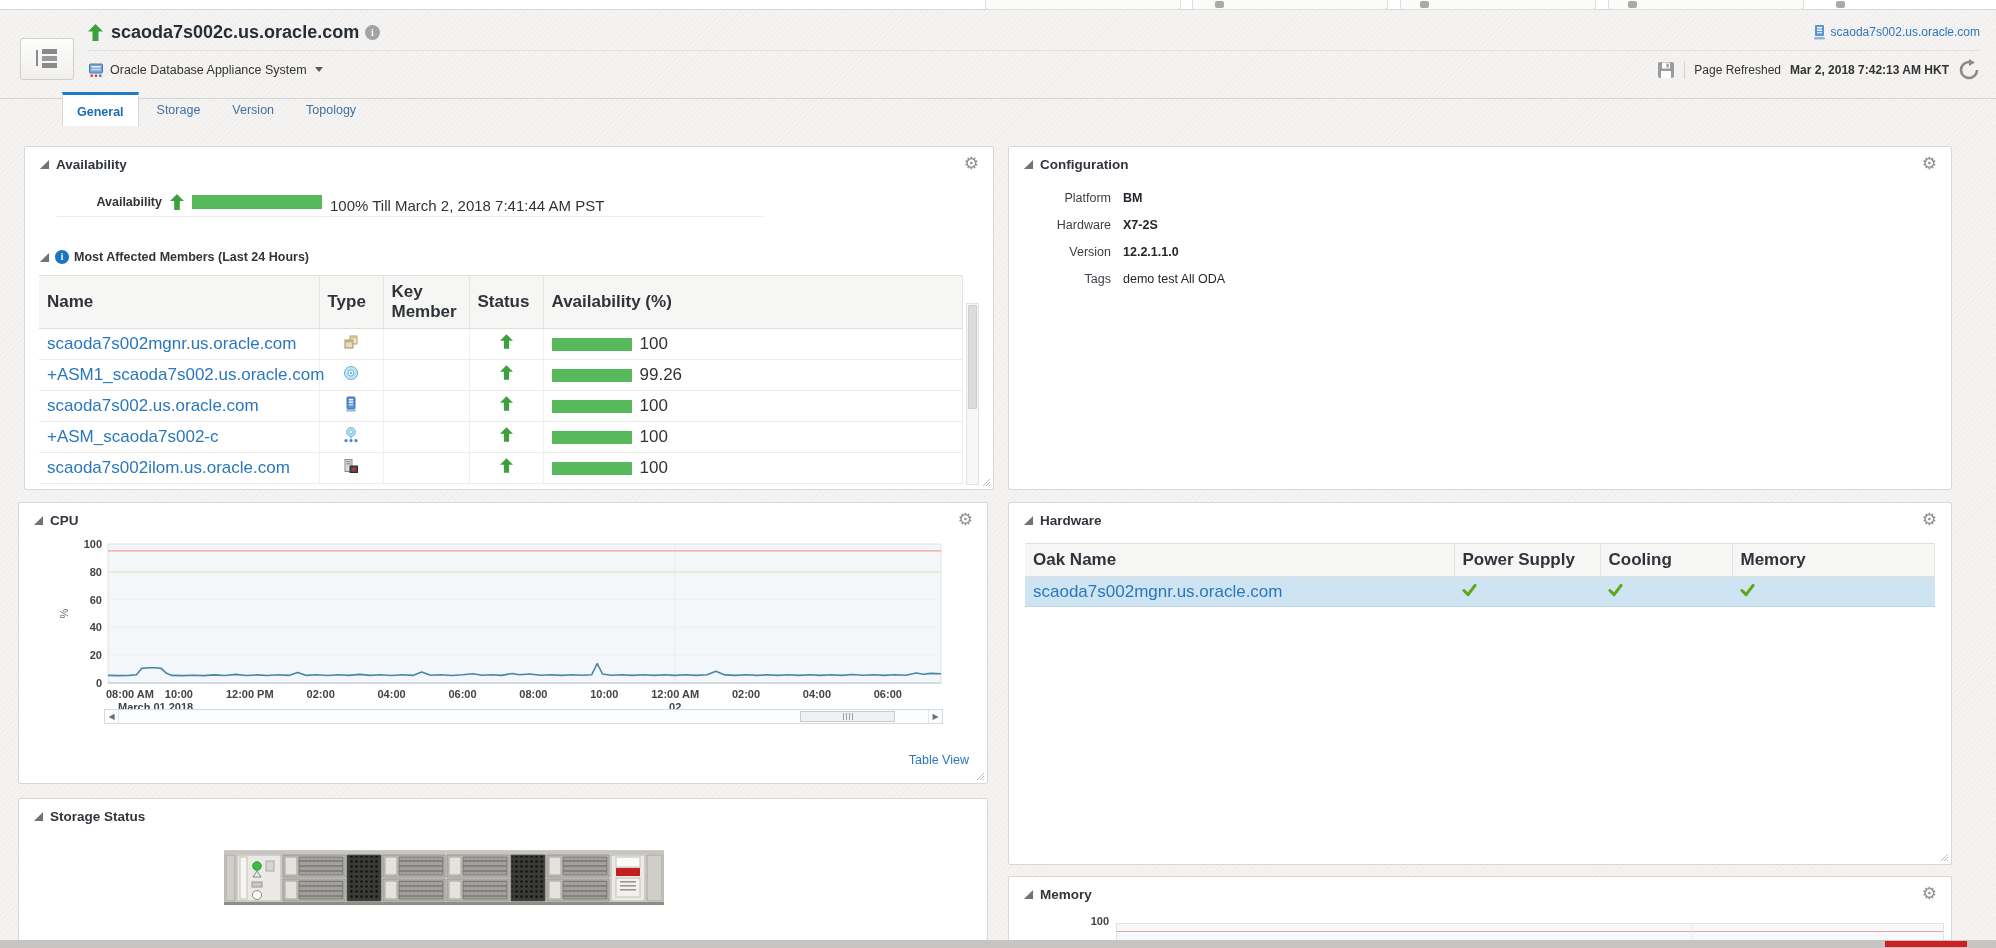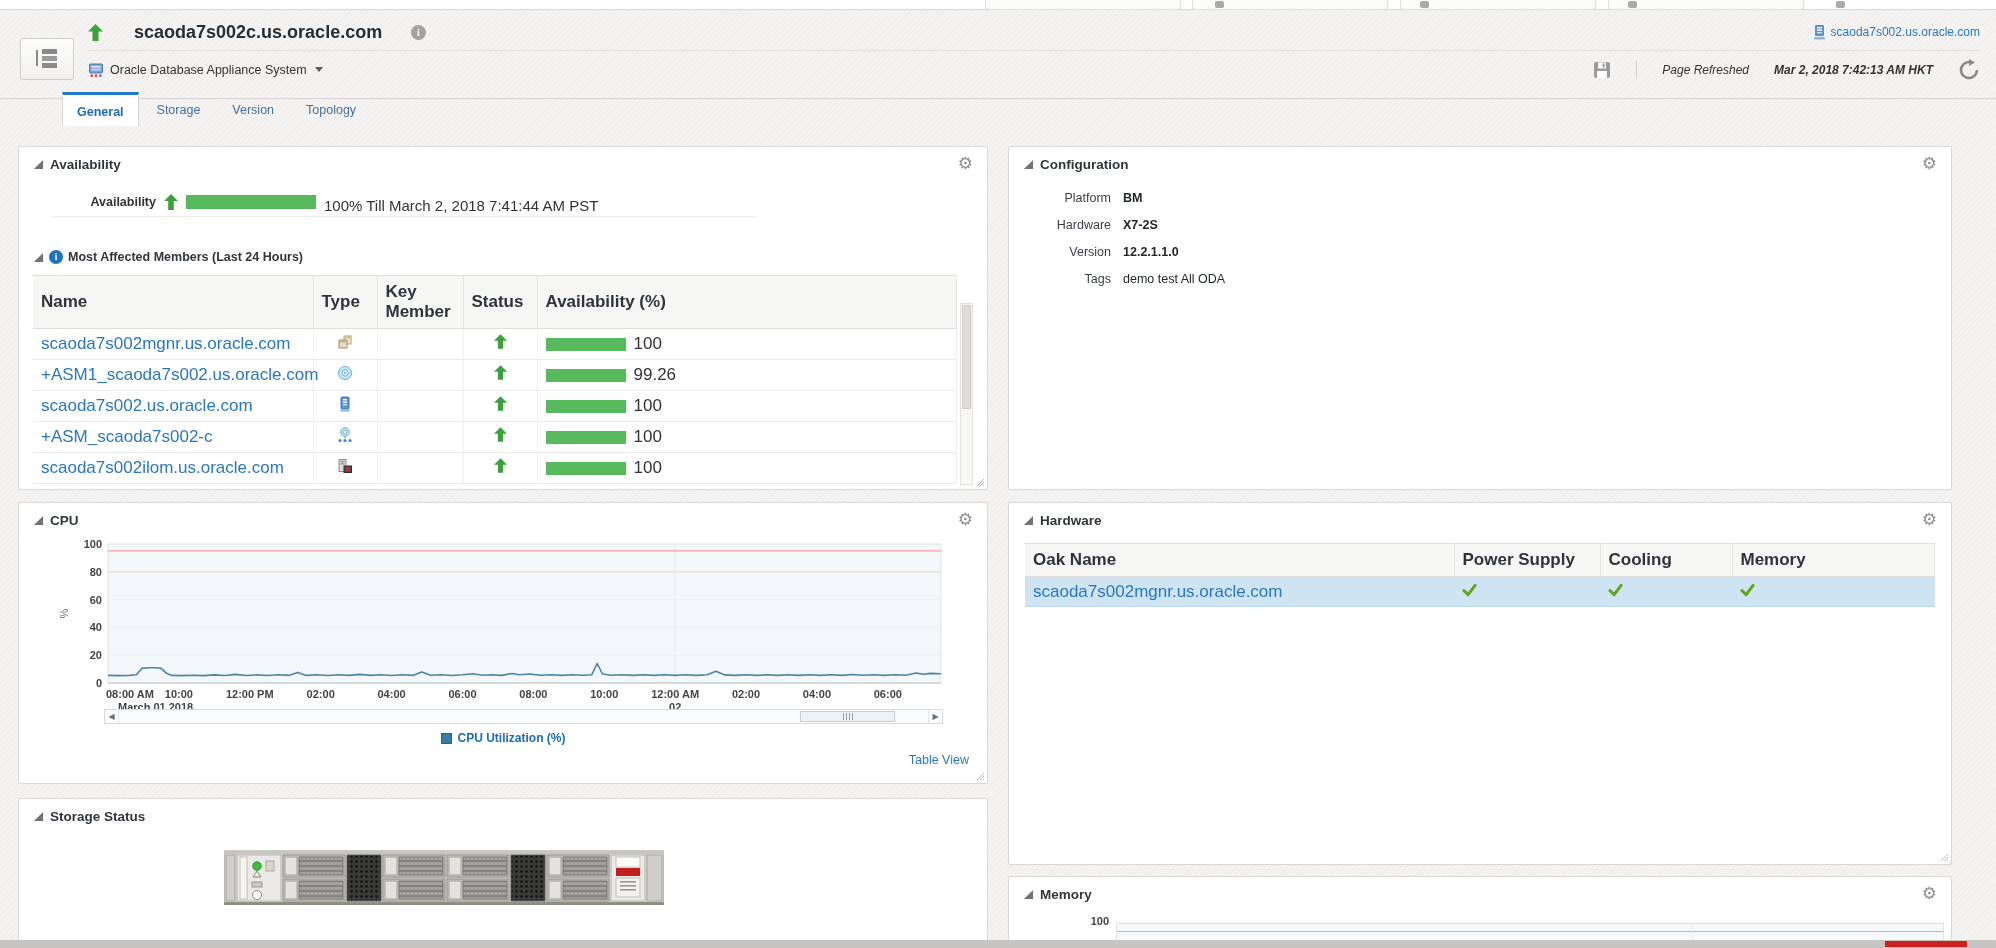--- a/index.html
+++ b/index.html
@@ -17,43 +17,43 @@
   
   #browser-strip { position:absolute; left:0; top:0; width:100%; height:10px; background:#fff; border-bottom:1px solid #d8d7d5; }
   .strip-tab { position:absolute; top:0; height:10px; background:#fbfbfa; border:1px solid #e0dfdd; border-top:none; border-radius:0 0 4px 4px; }
   .strip-glyph { position:absolute; top:1px; width:9px; height:7px; background:#8d8d8d; border-radius:2px; opacity:.75; }
 
   
   #hdr { position:absolute; left:0; top:10px; width:100%; height:80px; }
   #nav-btn { position:absolute; left:20px; top:28px; width:54px; height:42px;
     background:linear-gradient(#fdfdfc,#f1f0ee); border:1px solid #cfcecc; border-radius:3px;
     display:flex; align-items:center; justify-content:center; cursor:pointer; }
-  #hdr-row1 { position:absolute; left:88px; top:6px; right:16px; height:32px; display:flex; align-items:center;gap:23px; }
+  #hdr-row1 { position:absolute; left:88px; top:6px; right:16px; height:32px; display:flex; align-items:center; }
   #target-name { font-size:18px; font-weight:bold; color:#272d35; margin:0 6px 0 8px; }
   #hdr-row1-right { margin-left:auto; display:flex; align-items:center; gap:5px; font-size:12px; }
   #hdr-row2 { position:absolute; left:88px; top:40px; right:16px; height:38px; display:flex; align-items:center; border-top:1px solid #e3e2e0; }
   #menu-trigger { display:flex; align-items:center; gap:6px; cursor:pointer; color:#333; font-size:12.5px; }
   .caret-down { width:0; height:0; border-left:4px solid transparent; border-right:4px solid transparent; border-top:5px solid #5a5a5a; display:inline-block; margin-left:2px; }
-  #hdr-row2-right { margin-left:auto; display:flex; align-items:center; gap:25px;font-style:italic; }
+  #hdr-row2-right { margin-left:auto; display:flex; align-items:center; gap:9px; }
   .vsep { width:1px; height:18px; background:#d4d3d1; }
   #hdr-bottom-line { position:absolute; left:0; top:88px; width:100%; height:1px; background:#d6d5d3; }
 
   
   #tabbar { position:absolute; left:14px; top:92px; height:34px; display:flex; align-items:stretch; gap:4px;padding-left:48px; }
   .tab { padding:8px 14px 6px; font-size:12.5px; color:#41719f; cursor:pointer; display:flex; align-items:center; }
   .tab.active { background:#fff; border:1px solid #d8d7d5; border-top:3px solid #1f7bc4; border-bottom:none; color:#1b6db5; font-weight:bold; }
 
   
   .panel { position:absolute; background:#fff; border:1px solid #d9d8d6; border-radius:2px; }
   .panel-title { position:absolute; left:14px; top:10px; display:flex; align-items:center; gap:6px;
     font-size:13.5px; font-weight:bold; color:#31363c; }
   .gear { position:absolute; right:14px; top:8px; font-size:17px; color:#8f8f8f; cursor:pointer; line-height:1; }
   .grip { position:absolute; right:2px; bottom:2px; }
 
-  #availability-panel { left:18px; top:146px;  width:970px; height:344px; }
+  #availability-panel { left:24px; top:146px;  width:970px; height:344px; }
   #configuration-panel{ left:1008px; top:146px; width:944px; height:344px; }
   #cpu-panel          { left:18px; top:502px;  width:970px; height:282px; }
   #hardware-panel     { left:1008px; top:502px; width:944px; height:363px; }
   #system-panel       { left:18px; top:798px;  width:970px; height:160px; }
   #memory-panel       { left:1008px; top:876px; width:944px; height:80px; }
 
   
   .stat-row { position:absolute; left:32px; right:230px; height:30px; display:flex; align-items:center; gap:8px; border-bottom:1px solid #eceBe9; }
   .stat-label { width:105px; text-align:right; font-weight:bold; color:#333; font-size:12.5px; }
   .avail-bar { width:130px; height:14px; background:#57b85c; }
@@ -493,24 +493,20 @@
 
   <div id="cpu-hscroll">
     <span class="hs-arrow">◀</span>
     <span class="hs-arrow right">▶</span>
     <div id="cpu-hthumb">
         <i></i>
         <i></i>
         <i></i>
         <i></i>
       </div>
-  </div>
-  <div id="cpu-legend">
-    <span class="chip"></span>
-    <span class="txt">CPU Utilization (%)</span>
   </div>
   <a id="cpu-tableview" class="link">Table View</a>
   <span class="grip">
     <svg width="9" height="9" viewBox="0 0 9 9">
         <path d="M8,1 L1,8 M8,4 L4,8 M8,7 L7,8" stroke="#b9b9b9" stroke-width="1"></path>
       </svg>
   </span>
 </div>
 
 <div class="panel" id="hardware-panel">

